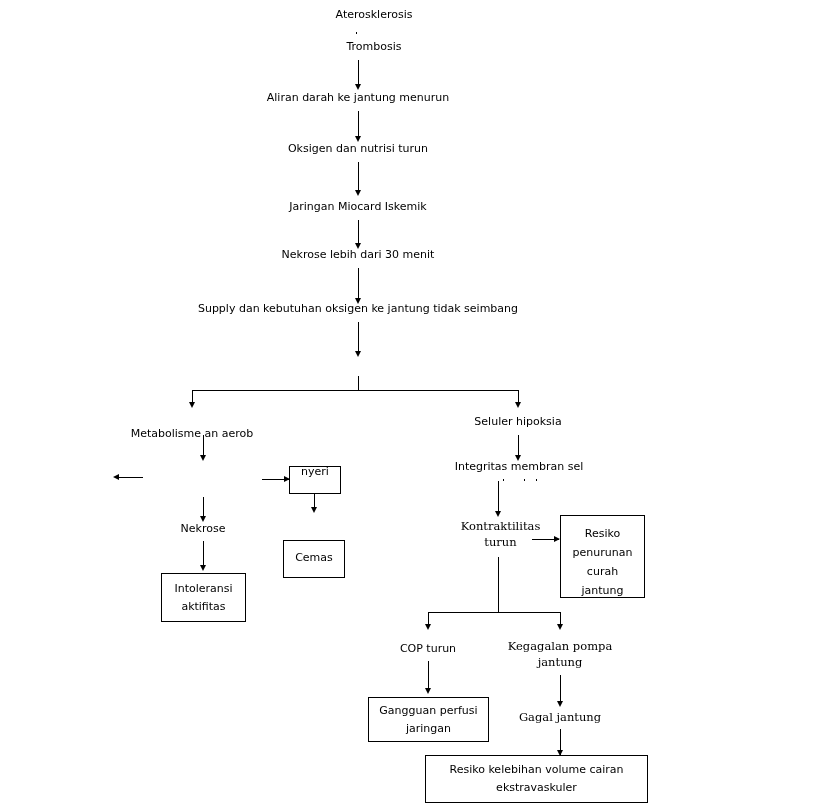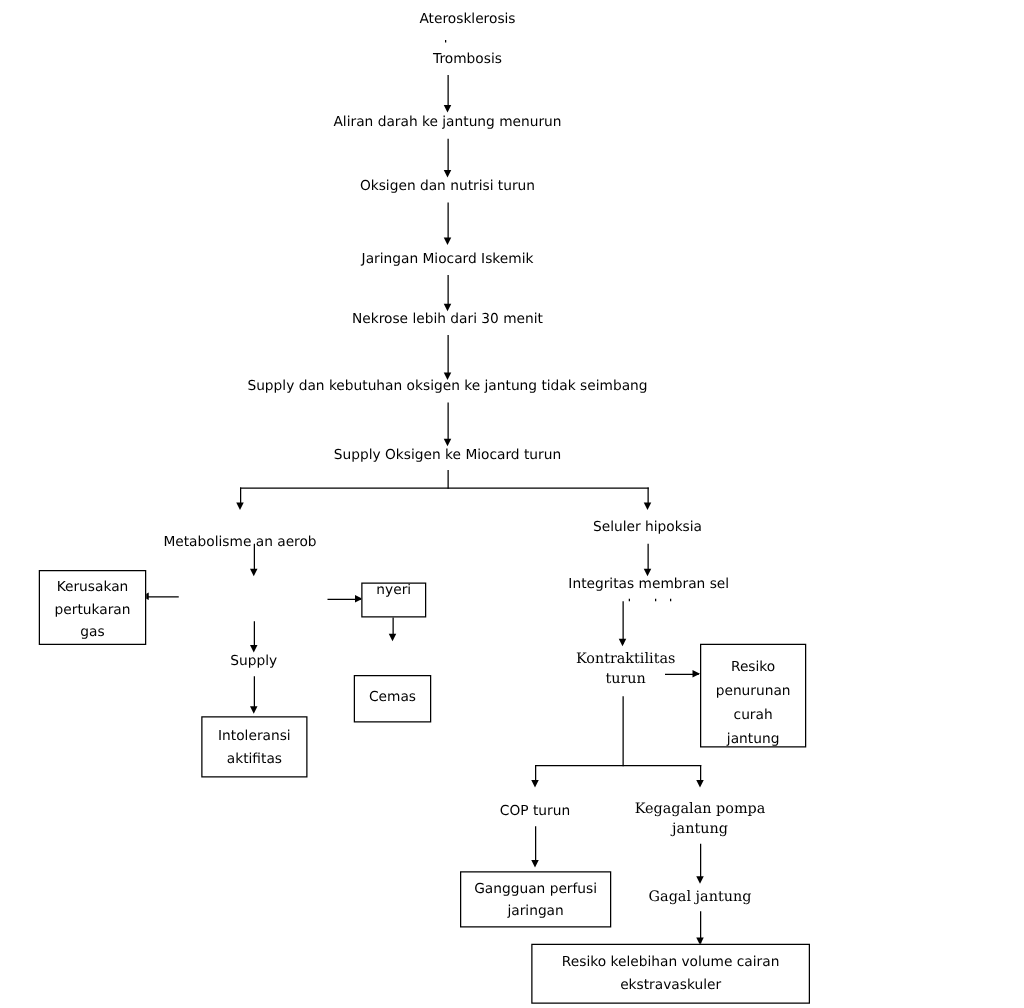--- a/index.html
+++ b/index.html
@@ -126,62 +126,56 @@
   <div class="node" style="left:258px; top:247px; width:200px;">Nekrose lebih dari 30 menit</div>
 
   <div class="vline" style="left:358px; top:268px; height:33px;"></div>
   <div class="arrow-down" style="left:355px; top:298px;"></div>
 
   <div class="node" style="left:178px; top:301px; width:360px;">Supply dan kebutuhan oksigen ke jantung tidak seimbang</div>
 
   <div class="vline" style="left:358px; top:322px; height:32px;"></div>
   <div class="arrow-down" style="left:355px; top:351px;"></div>
 
-  <div class="node" style="left:248px; top:356px; width:220px;">Supply Oksigen ke Miocard turun</div>
 
   <div class="vline" style="left:358px; top:376px; height:15px;"></div>
   <div class="hline" style="left:192px; top:390px; width:327px;"></div>
   <div class="vline" style="left:192px; top:390px; height:14px;"></div>
   <div class="vline" style="left:518px; top:390px; height:14px;"></div>
   <div class="arrow-down" style="left:189px; top:402px;"></div>
   <div class="arrow-down" style="left:515px; top:402px;"></div>
 
   <div class="node" style="left:122px; top:414px; width:140px;margin-top:12px;">Metabolisme an aerob</div>
 
   <div class="vline" style="left:203px; top:435px; height:23px;"></div>
   <div class="arrow-down" style="left:200px; top:455px;"></div>
 
 
   <div class="hline" style="left:118px; top:477px; width:25px;"></div>
   <div class="arrow-left" style="left:113px; top:474px;"></div>
 
-  <div class="boxnode clip-bottom" style="left:31px; top:456px; width:86px; height:60px;">
-    <span class="inner">Kerusakan
-pertukaran
-gas</span>
-  </div>
 
   <div class="hline" style="left:262px; top:479px; width:27px;"></div>
   <div class="arrow-right" style="left:284px; top:476px;"></div>
 
   <div class="boxnode clip-top" style="left:289px; top:466px; width:52px; height:28px;">
     <span class="inner">nyeri</span>
   </div>
 
   <div class="vline" style="left:314px; top:494px; height:16px;"></div>
   <div class="arrow-down" style="left:311px; top:507px;"></div>
 
   <div class="boxnode" style="left:283px; top:513px; width:62px; height:38px; line-height:34px;margin-top:27px;">
     <span class="inner">Cemas</span>
   </div>
 
   <div class="vline" style="left:203px; top:497px; height:22px;"></div>
   <div class="arrow-down" style="left:200px; top:516px;"></div>
 
-  <div class="node" style="left:143px; top:521px; width:120px;">Supply</div>
+  <div class="node" style="left:143px; top:521px; width:120px;">Nekrose</div>
 
   <div class="vline" style="left:203px; top:541px; height:27px;"></div>
   <div class="arrow-down" style="left:200px; top:565px;"></div>
 
   <div class="boxnode" style="left:161px; top:573px; width:85px; height:49px; padding-top:6px;">
     <span class="inner">Intoleransi
 aktifitas</span>
   </div>
 
   <div class="node" style="left:458px; top:414px; width:120px;">Seluler hipoksia</div>

